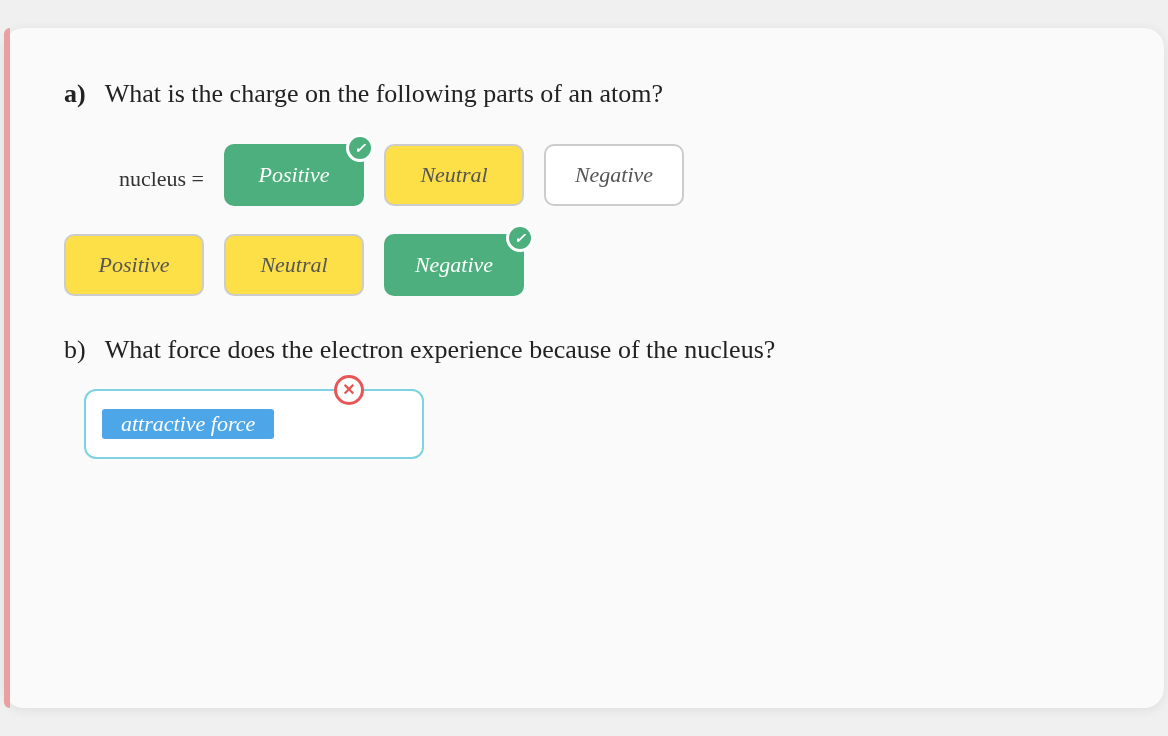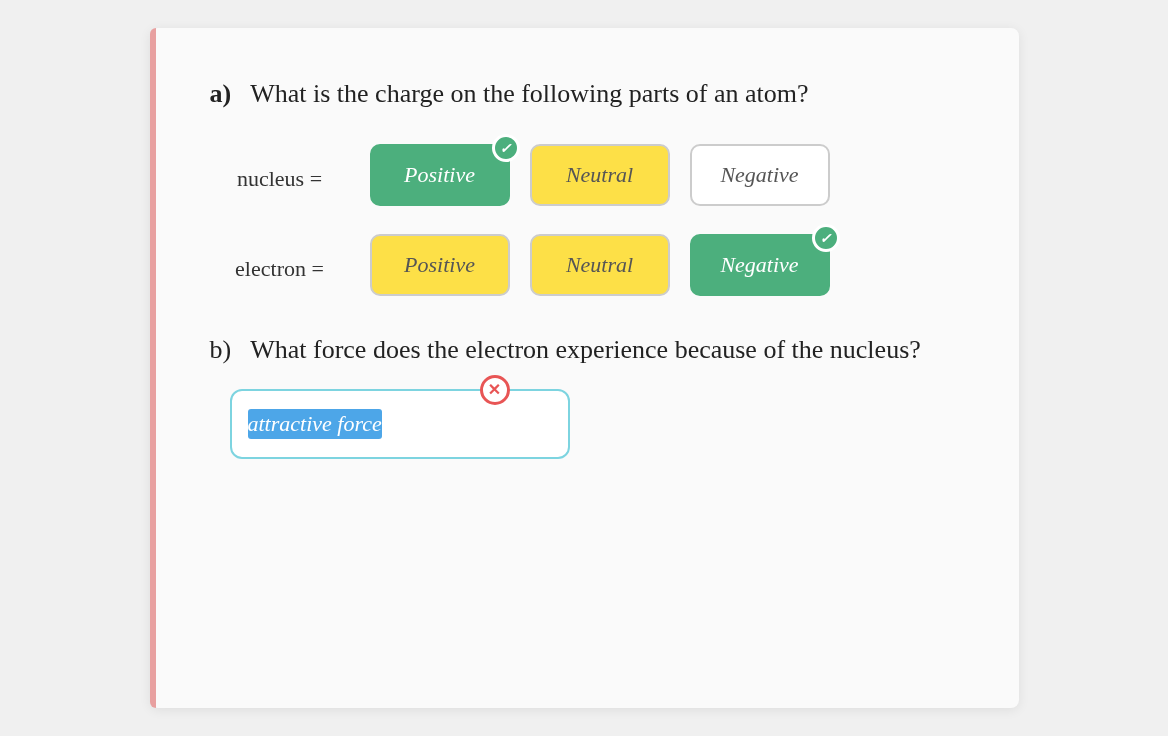--- a/index.html
+++ b/index.html
@@ -9,23 +9,23 @@
       font-family: 'Georgia', serif;
       display: flex;
       justify-content: center;
       align-items: center;
       min-height: 736px;
       width: 1168px;
     }
 
     .page {
       background: #fafafa;
-      border-radius: 8px;
+      border-radius: 20px;
       padding: 48px 60px;
-      width: 869px;
+      width: 1160px;
       min-height: 680px;
       box-shadow: 0 2px 12px rgba(0,0,0,0.08);
       position: relative;
     }
 
     
     .page::before {
       content: '';
       position: absolute;
       left: 0;
@@ -56,21 +56,21 @@
       display: flex;
       align-items: center;
       margin-bottom: 28px;
       gap: 20px;
     }
 
     .row-label {
       font-size: 22px;
       color: #333;
       width: 140px;
-      text-align: center;
+      text-align: right;
       flex-shrink: 0;
       margin-top: 7px;
     }
 
     .option-btn {
       position: relative;
       min-width: 140px;
       padding: 16px 24px;
       border-radius: 10px;
       font-size: 22px;
@@ -148,21 +148,21 @@
       background: white;
       font-size: 22px;
       color: #333;
       display: flex;
       align-items: center;
     }
 
     .answer-text {
       background: #4da6e8;
       color: white;
-      padding: 2px 0;
+      padding: 2px 19px;
       border-radius: 3px;
       font-size: 22px;
       font-style: italic;
     }
 
     .x-badge {
       position: absolute;
       top: -14px;
       right: 60px;
       width: 30px;
@@ -203,21 +203,20 @@
       <div class="option-btn neutral">
         <span>Neutral</span>
       </div>
 
       <div class="option-btn unselected">
         <span>Negative</span>
       </div>
     </div>
 
     <div class="row">
-      <div class="row-label">electron =</div>
 
       <div class="option-btn neutral">
         <span>Positive</span>
       </div>
 
       <div class="option-btn neutral">
         <span>Neutral</span>
       </div>
 
       <div class="option-btn selected-green">

